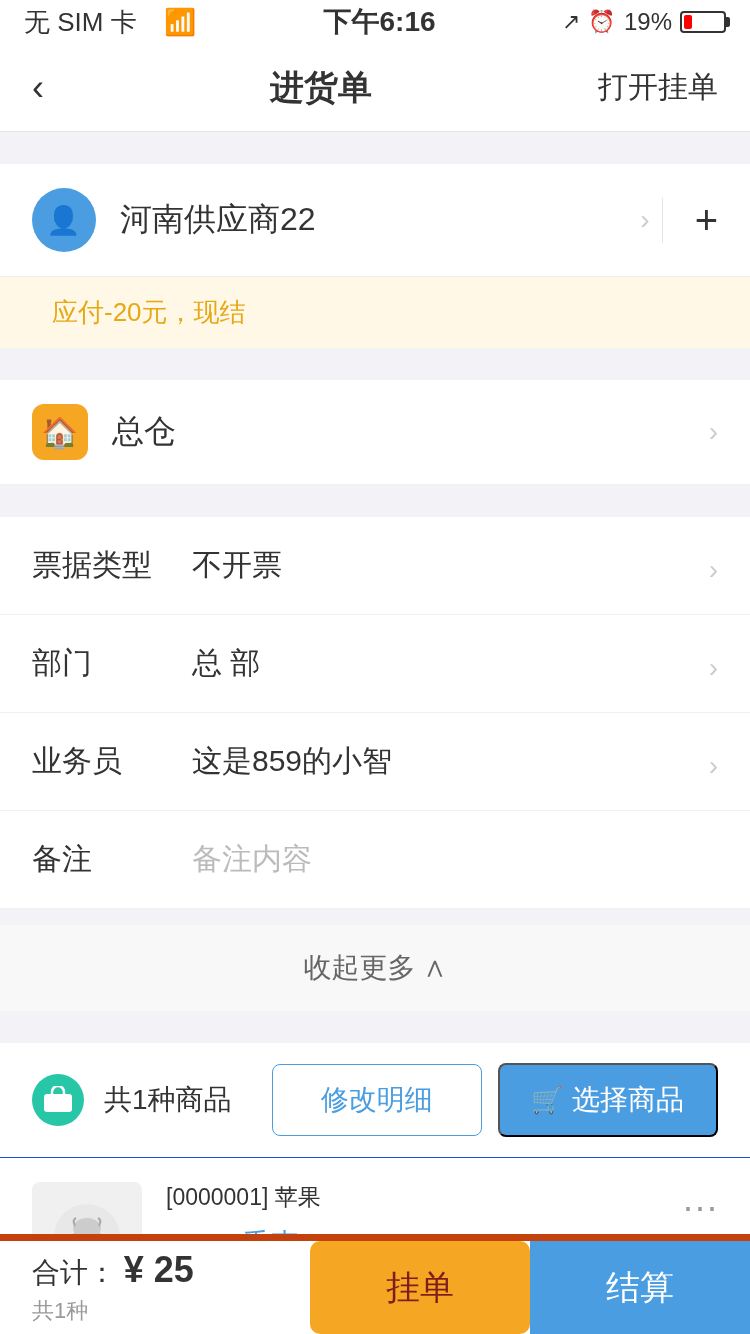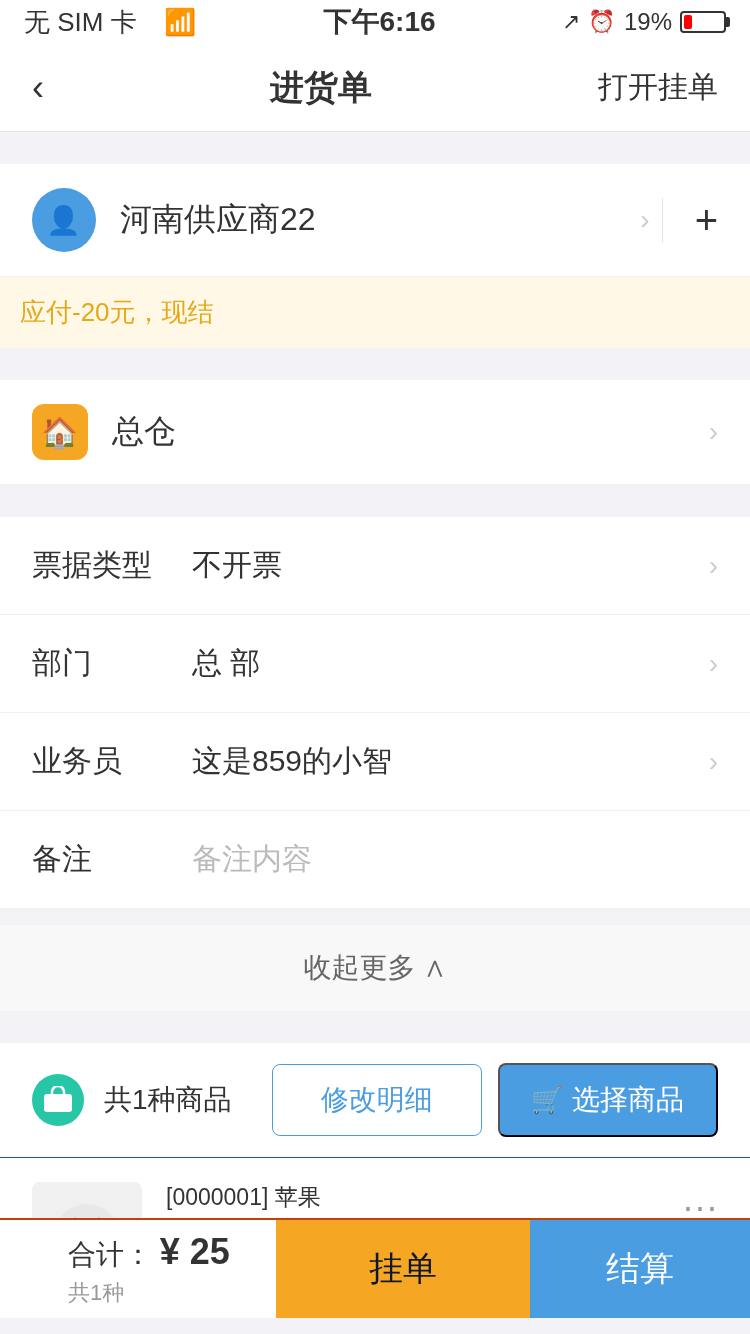--- a/index.html
+++ b/index.html
@@ -74,21 +74,21 @@
       display: flex; align-items: center; justify-content: center;
       color: #fff; font-size: 28px; margin-right: 24px; flex-shrink: 0;
     }
     .supplier-name { flex: 1; font-size: 32px; color: #333; }
     .chevron { font-size: 28px; color: #ccc; margin-left: 12px; }
     .supplier-add { font-size: 40px; color: #333; padding-left: 32px; border-left: 1px solid #e5e5e5; margin-left: 12px; cursor: pointer; }
 
     
     .notice-bar {
       background: #fff8e6;
-      padding: 18px 20px;
+      padding: 18px 52px;
       font-size: 26px;
       color: #e6a817;
     }
 
     
     .warehouse-row {
       display: flex;
       align-items: center;
       padding: 24px 32px;
       background: #fff;
@@ -98,21 +98,21 @@
     .warehouse-icon {
       width: 56px; height: 56px; border-radius: 12px; background: #f5a623;
       display: flex; align-items: center; justify-content: center;
       color: #fff; font-size: 30px; margin-right: 24px; flex-shrink: 0;
     }
     .warehouse-name { flex: 1; font-size: 32px; color: #333; }
 
     
     .form-row {
       display: flex;
-      align-items: center;
+      align-items: flex-end;
       padding: 28px 32px;
       background: #fff;
       border-bottom: 1px solid #f0f0f0;
       cursor: pointer;
     }
     .form-label { font-size: 30px; color: #333; width: 140px; flex-shrink: 0; }
     .form-value { flex: 1; font-size: 30px; color: #333; padding-left: 20px; }
     .form-placeholder { color: #bbb; }
 
     
@@ -175,43 +175,43 @@
     }
     .product-info { flex: 1; }
     .product-name { font-size: 23px; color: #333; margin-bottom: 12px; }
     .product-price { font-size: 28px; color: #333; }
     .price-highlight { color: #4a9de0; }
     .product-more { font-size: 36px; color: #999; cursor: pointer; align-self: flex-start; margin-top: 4px; }
 
     
     .footer {
       position: fixed;
-      bottom: 16px; left: 0; width: 750px;
+      bottom: 0; left: 0; width: 750px;
       height: 100px;
       display: flex;
       background: #fff;
-      border-top: 2px solid #c2410c;
-      padding-left: 36px;
+      border-top: 7px solid #c2410c;
     }
     .footer-total {
       flex: 1;
       display: flex;
       flex-direction: column;
       justify-content: center;
       padding: 0 32px;
     }
     .footer-total-amount { font-size: 36px; font-weight: 600; color: #333; display: inline; }
     .footer-total-line2 { font-size: 22px; color: #999; margin-top: 4px; }
     .footer-btn-suspend {
-      width: 254px;
+      width: 220px;
       background: #f5a623;
-      color: #0f172a;
+      color: #7f1d1d;
       font-size: 34px;
       display: flex; align-items: center; justify-content: center;
       cursor: pointer;
+      border-radius: 10px;
     }
     .footer-btn-checkout {
       width: 220px;
       background: #4a9de0;
       color: #fff;
       font-size: 34px;
       display: flex; align-items: center; justify-content: center;
       cursor: pointer;
     }
   </style>

